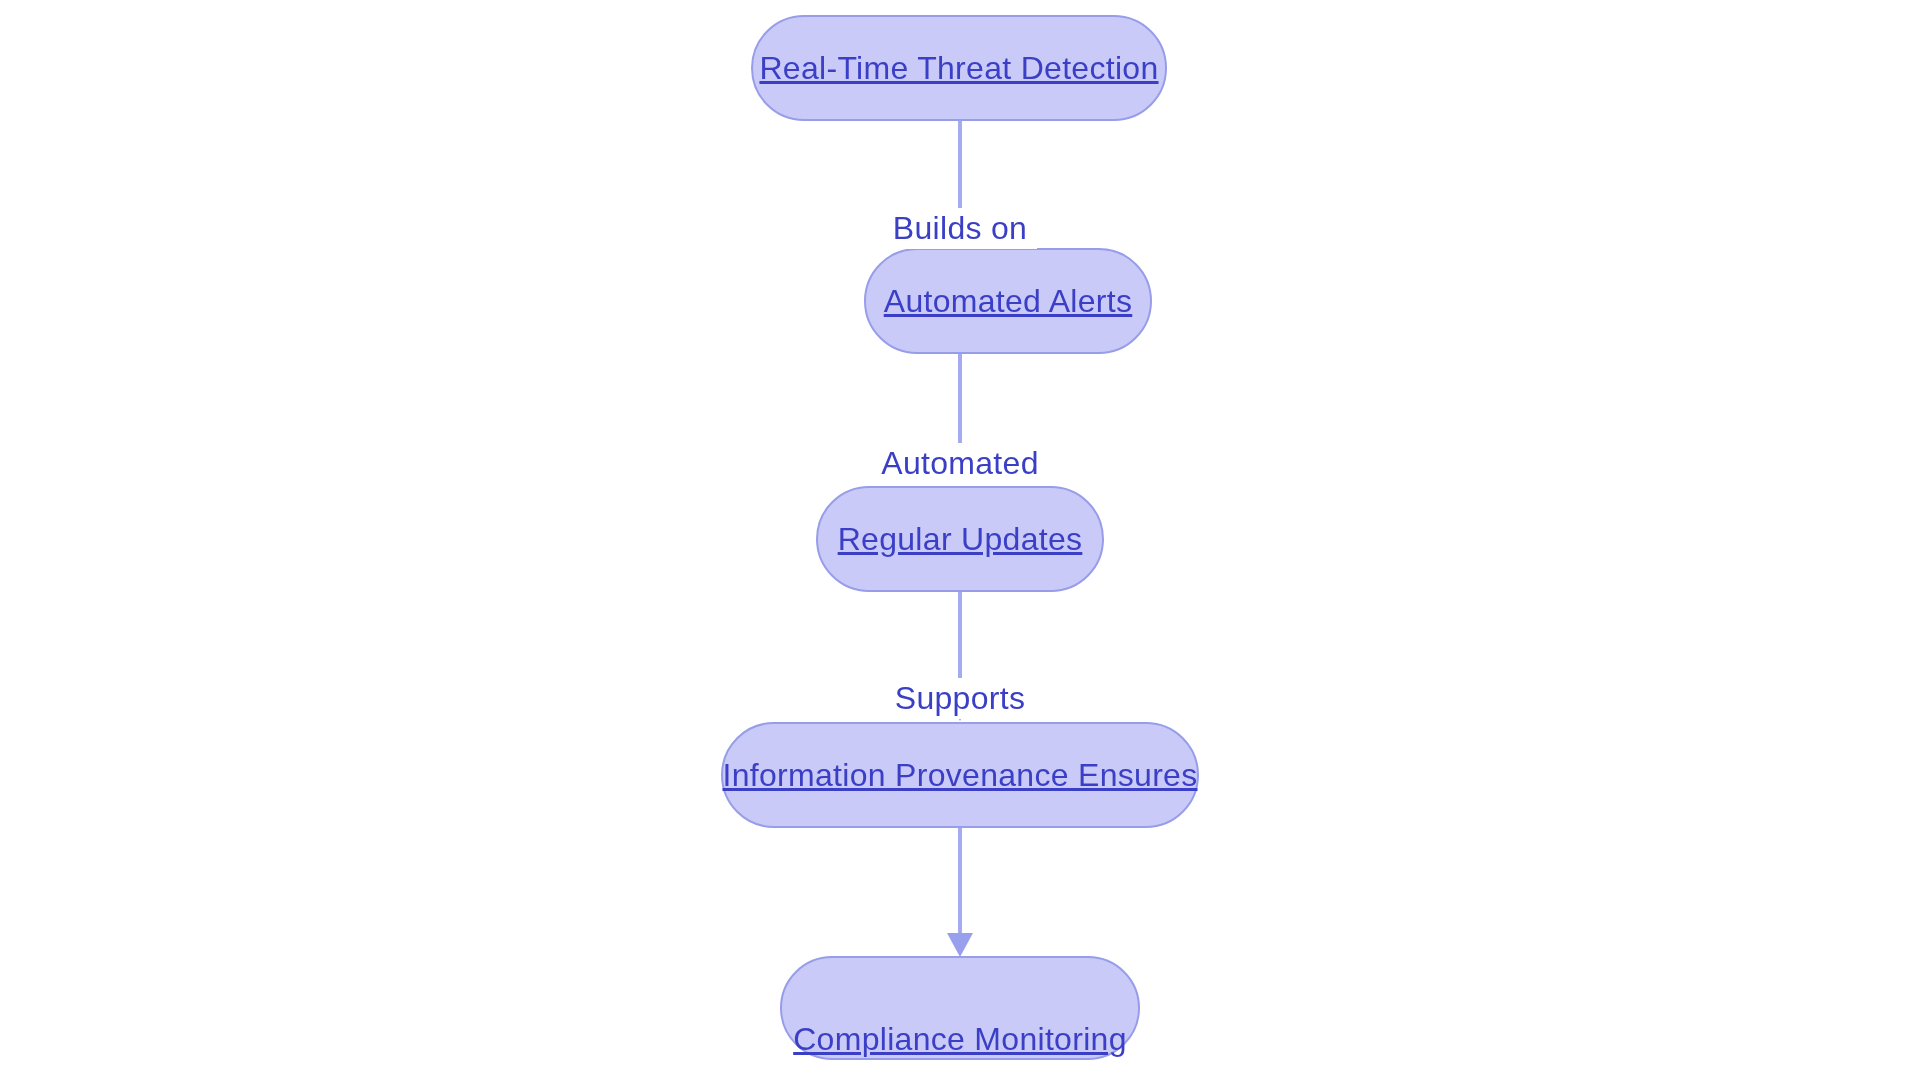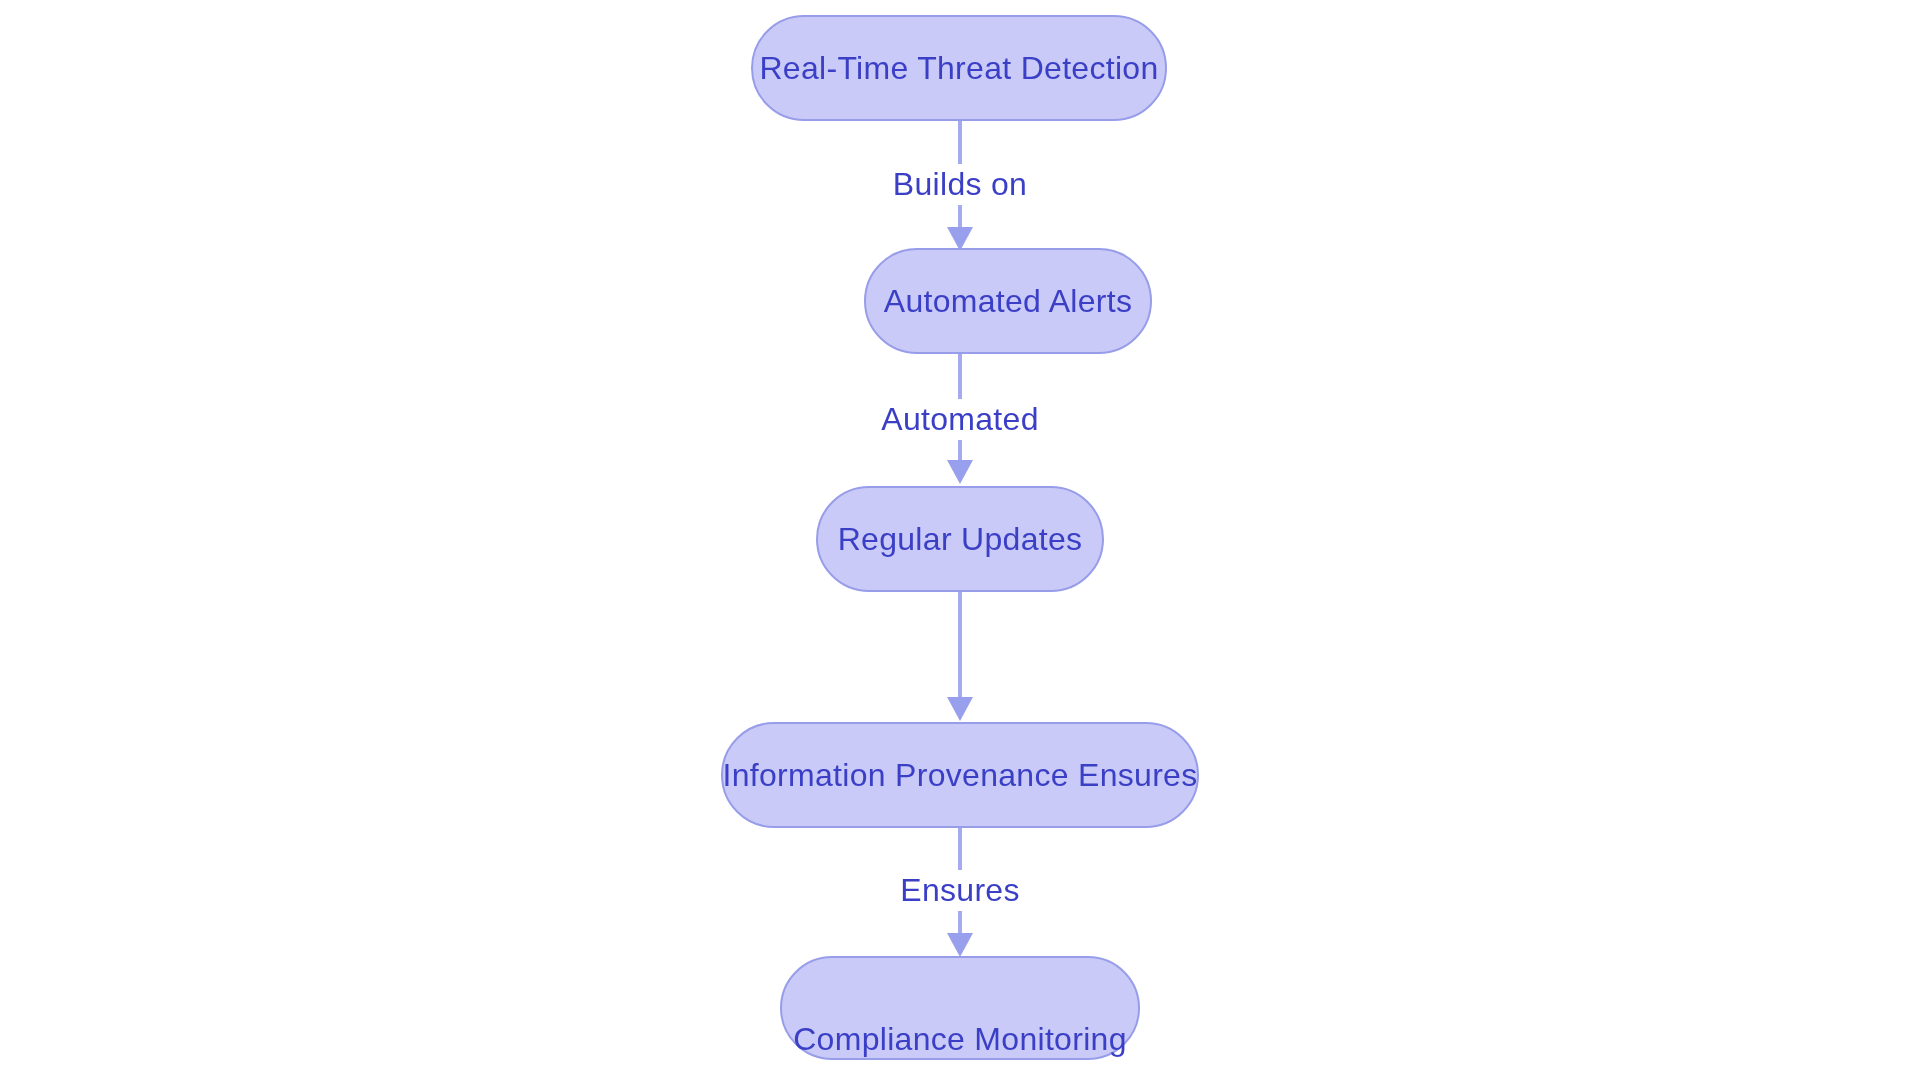--- a/index.html
+++ b/index.html
@@ -27,20 +27,21 @@
     align-items: center;
     justify-content: center;
     background: var(--node-fill);
     border: 2px solid var(--node-border);
     border-radius: 60px;
     color: var(--node-text);
     font-size: 32px;
     letter-spacing: 0.3px;
     white-space: nowrap;
     z-index: 2;
+    text-decoration: underline;
   }
   .n1 { left: 751px; top: 15px;  width: 416px; height: 106px; }
   .n2 { left: 864px; top: 248px; width: 288px; height: 106px; }
   .n3 { left: 816px; top: 486px; width: 288px; height: 106px; }
   .n4 { left: 721px; top: 722px; width: 478px; height: 106px; }
   .n5 { left: 780px; top: 956px; width: 360px; height: 104px; align-items: flex-end; }
 
   .edge-line {
     position: absolute;
     left: 958px;
@@ -76,20 +77,21 @@
     z-index: 3;
   }
   .edge-label span {
     display: inline-block;
     background: var(--background);
     padding: 2px 10px;
     color: var(--edge-label-text);
     font-size: 32px;
     letter-spacing: 0.3px;
     white-space: nowrap;
+    margin-top: 44px;
   }
   .t1 { top: 164px; }
   .t2 { top: 399px; }
   .t3 { top: 634px; }
   .t4 { top: 870px; }
 </style>
 </head>
 <body>
 
 <div class="canvas">
@@ -117,20 +119,20 @@
   </div>
 
   <div class="edge-line l2"></div>
   <div class="arrowhead a2"></div>
   <div class="edge-label t2">
     <span>Automated</span>
   </div>
 
   <div class="edge-line l3"></div>
   <div class="arrowhead a3"></div>
+  <div class="edge-label t3">
+    <span>Supports</span>
+  </div>
 
   <div class="edge-line l4"></div>
   <div class="arrowhead a4"></div>
-  <div class="edge-label t4">
-    <span>Ensures</span>
-  </div>
 
 </div>
 
 </body></html>

